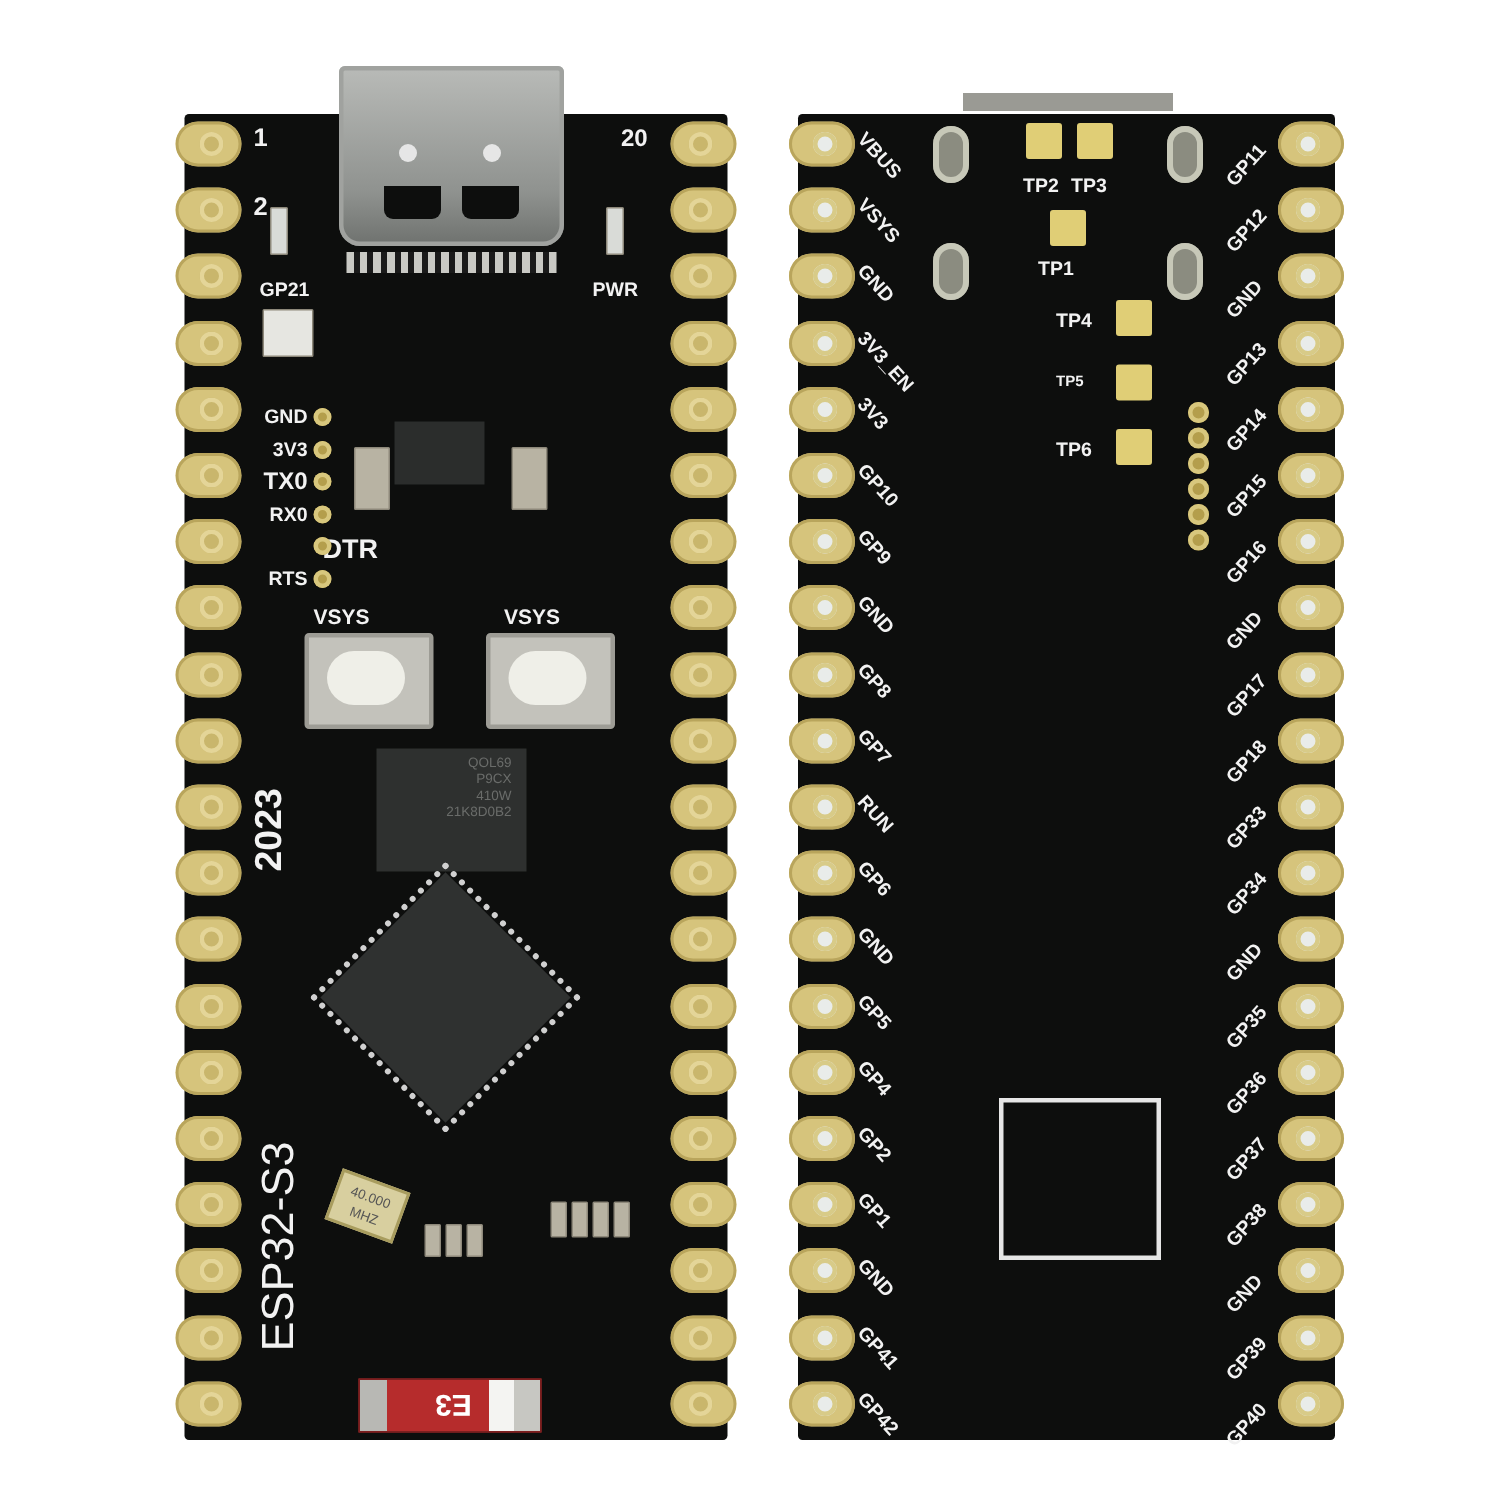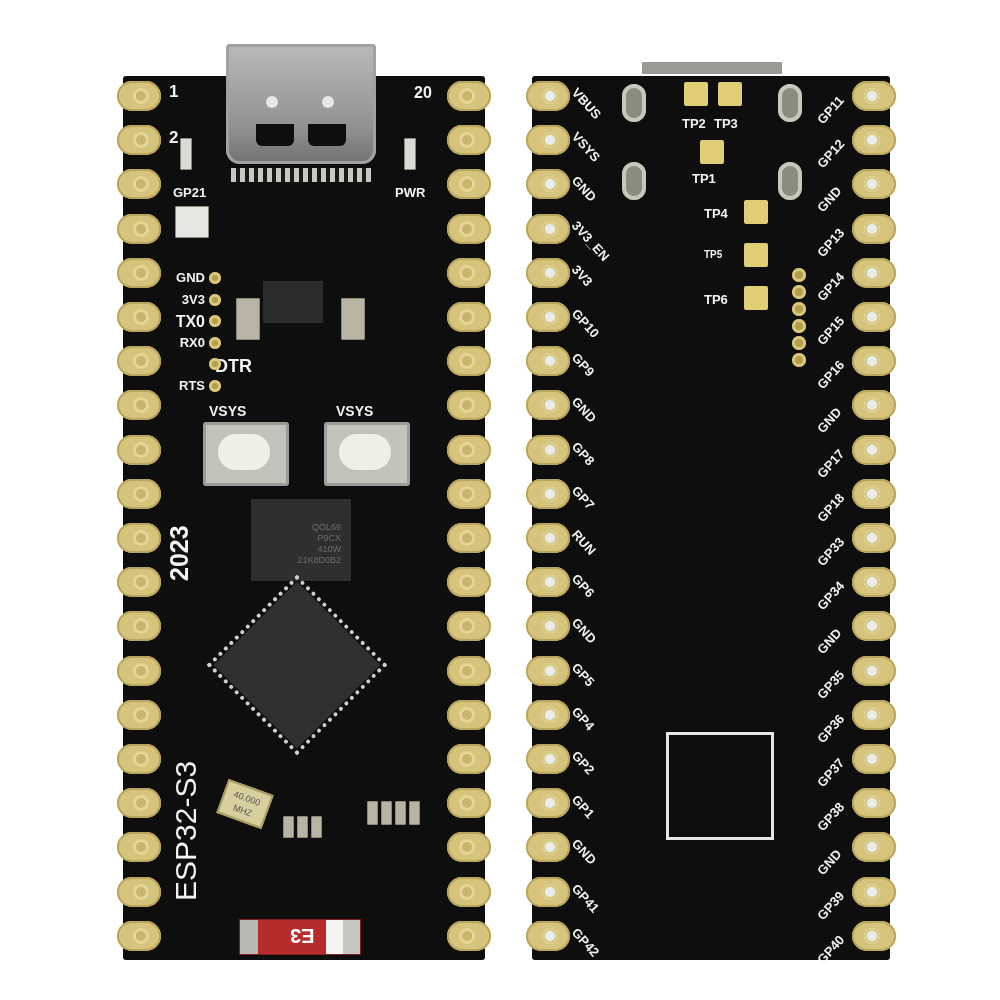--- a/index.html
+++ b/index.html
@@ -32,21 +32,21 @@
   .oval { position:absolute; width:24px; height:38px; border-radius:12px; background:#8b8c80; box-shadow: inset 0 0 0 4px #c7c8b8; }
   .fuse { position:absolute; left:116px; top:843px; width:120px; height:34px; background:#b62c2c; border:1px solid #7d1f1f; }
   .fuse .capL { position:absolute; left:0; top:0; width:18px; height:34px; background:#b8b8b4; }
   .fuse .capR { position:absolute; right:0; top:0; width:34px; height:34px; background:linear-gradient(90deg,#f4f4f2 0 50%,#c7c7c2 50%); }
   .fuse .mark { position:absolute; left:50px; top:4px; color:#fff; font-weight:bold; font-size:20px; transform:rotate(180deg); }
   .xtal { position:absolute; left:98px; top:710px; width:48px; height:36px; background:#d8cf9f; border:2px solid #a89c5e;
           transform:rotate(20deg); font-size:9px; color:#555; text-align:center; line-height:13px; padding-top:4px; box-sizing:border-box; }
   .qfn { position:absolute; left:115px; top:530px; width:118px; height:118px; background:#2f3130; transform:rotate(45deg);
          outline:4px dotted #d0d0d0; outline-offset:1px; }
   .psram { position:absolute; left:128px; top:423px; width:100px; height:82px; background:#2e302f; }
-  .psram .txt { color:#6a6c6a; font-size:9px; padding:23px 10px; line-height:11px; text-align:right; }
+  .psram .txt { color:#6a6c6a; font-size:9px; padding:4px 10px; line-height:11px; text-align:right; }
   .ce { position:absolute; left:124px; top:463px; font-size:72px; color:#e8ece8; font-weight:bold; letter-spacing:-6px; }
   .square { position:absolute; left:134px; top:656px; width:102px; height:102px; border:3px solid #e6e6e6; }
 </style>
 </head>
 <body>
 
 <div class="board front" id="front">
   <div class="usbc">
     <div class="dot" style="left:40px"></div>
     <div class="dot" style="left:96px"></div>

